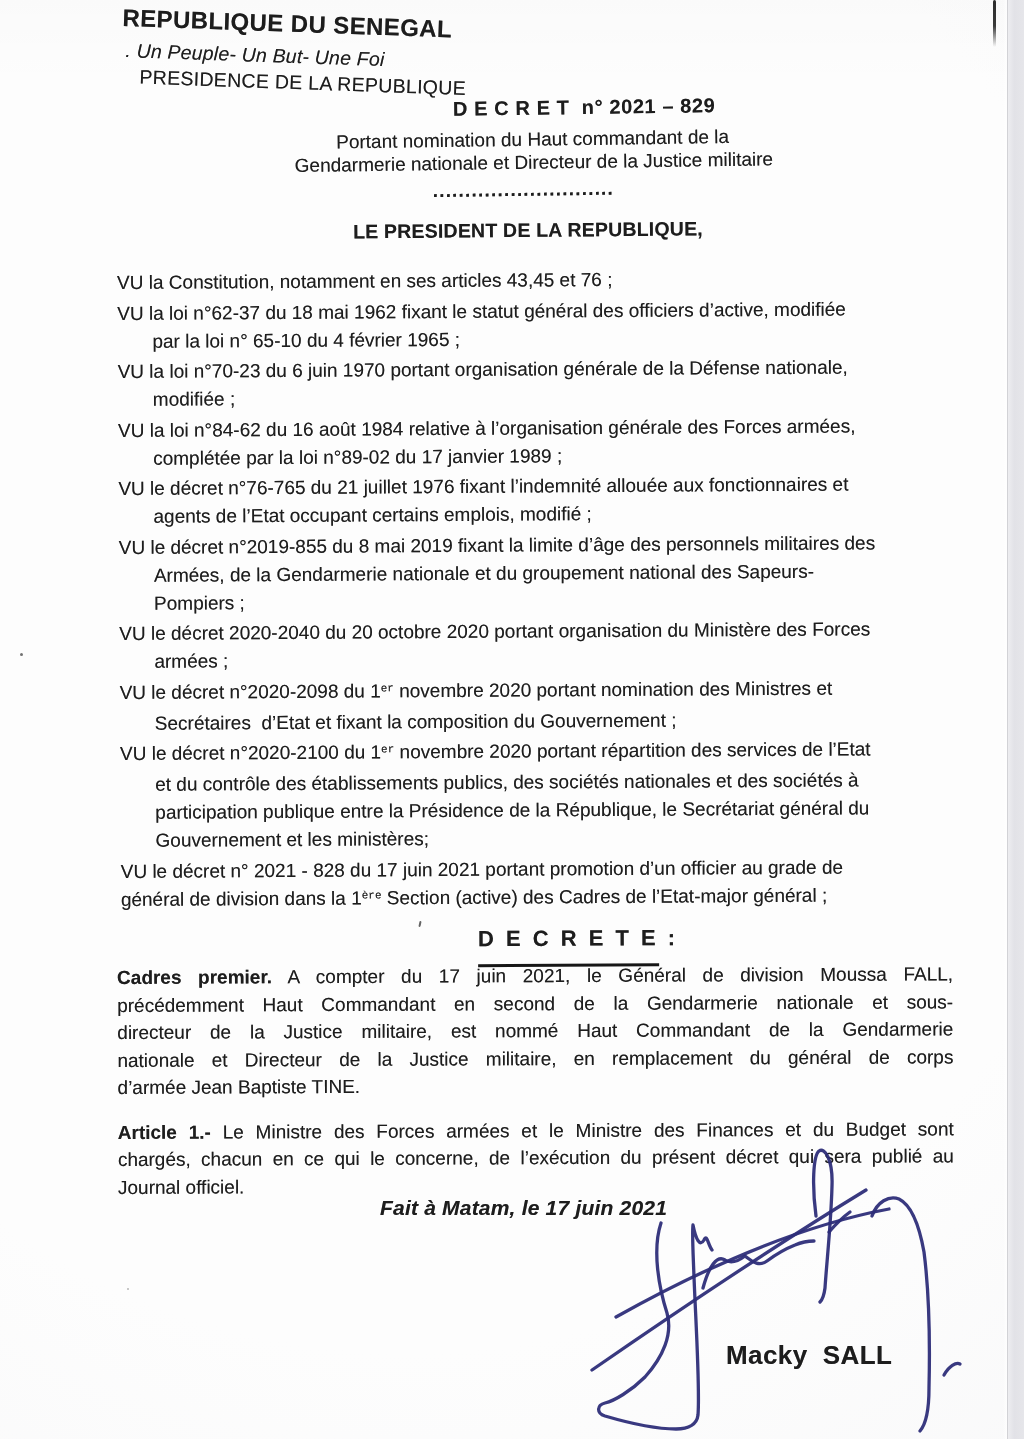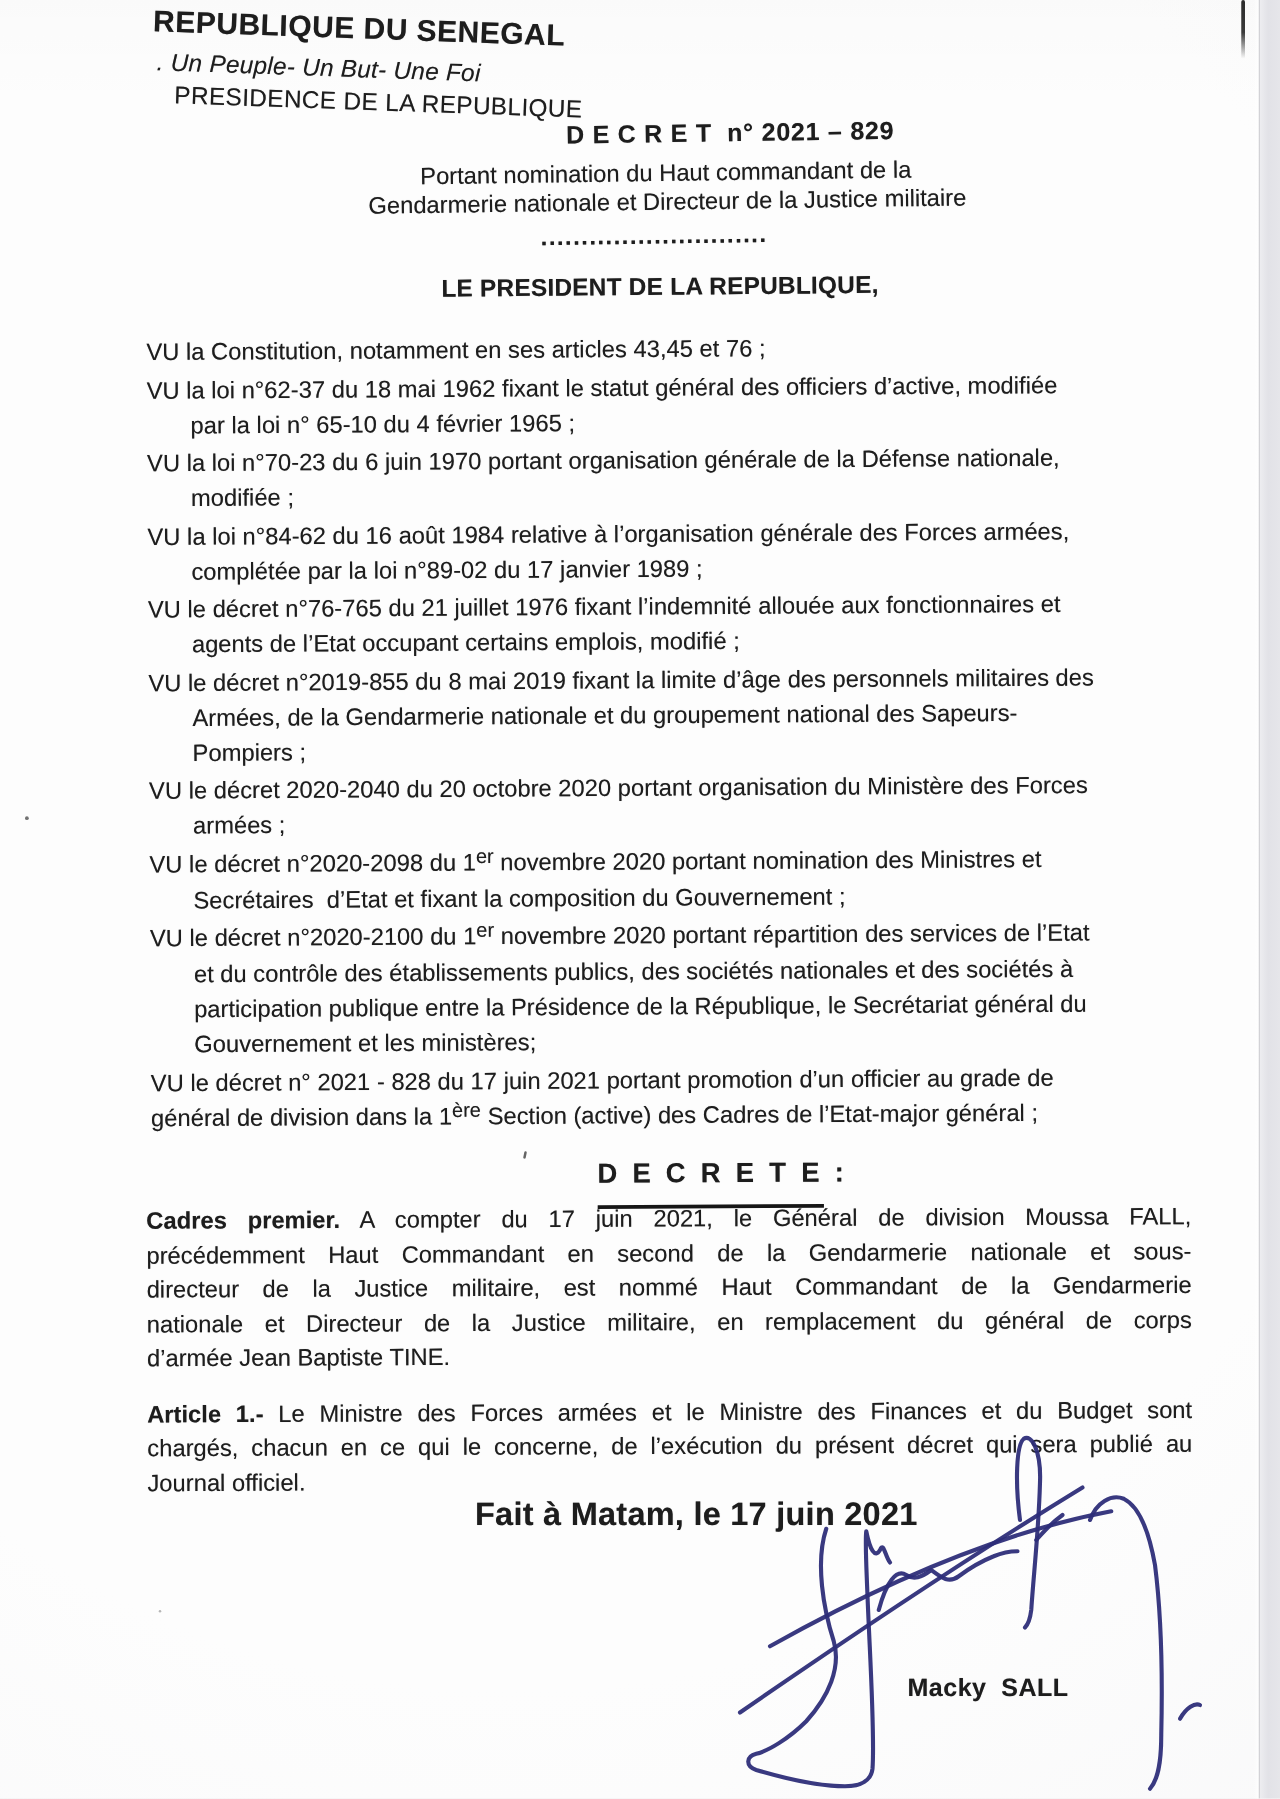--- a/index.html
+++ b/index.html
@@ -38,38 +38,38 @@
 
   .salutation{ left:0; top:219px; width:1024px; text-align:center; transform:rotate(-0.5deg);}
   .salutation span{ position:relative; left:16px; font-size:19.5px; font-weight:bold; letter-spacing:0.2px;}
 
   
   .visas{ left:117px; top:269px; width:840px; transform:rotate(-0.35deg); transform-origin:left top;
     font-size:19px; line-height:28px;}
   .visa{ margin-bottom:2.5px;}
   .vline{ white-space:pre;}
   .cont{ padding-left:35px;}
-  sup.s{ font-size:16px; vertical-align:baseline; position:relative; top:-6px;}
+  sup.s{ font-size:11px; vertical-align:baseline; position:relative; top:-6px;font-family:Liberation Mono, monospace;}
 
   
   .decrete{ left:0; top:926px; width:1024px; text-align:center; transform:rotate(-0.3deg);}
   .decrete .inner{ position:relative; left:66px; font-size:22px; font-weight:bold; letter-spacing:3px;}
   .decrete .u{ border-bottom:3px solid #161616; padding-bottom:13px;}
 
   
   .articles{ left:117px; top:964px; width:836px; transform:rotate(-0.25deg); transform-origin:left top;
     font-size:19px; line-height:27.5px;}
   .aline{ text-align:justify; text-align-last:justify;}
   .aline.end{ text-align-last:left;}
   .alabel{ font-weight:bold;}
   .gap{ height:17px;}
 
   
-  .fait{ left:380px; top:1196px; font-size:26px; font-weight:bold; letter-spacing:0.2px;}
-  .signer{ left:726px; top:1340px; font-size:20px; font-weight:bold; white-space:pre; letter-spacing:0.4px;}
+  .fait{ left:380px; top:1196px; font-size:21px; font-weight:bold; letter-spacing:0.2px;font-style:italic;}
+  .signer{ left:726px; top:1340px; font-size:26px; font-weight:bold; white-space:pre; letter-spacing:0.4px;}
 
   
   .penmark{ left:993px; top:0; width:2.6px; height:47px; border-radius:2px;
     background:linear-gradient(180deg,#2b2b2b 0%, #3a3a3a 55%, rgba(60,60,60,0) 100%);}
   .speck1{ left:20px; top:653px; width:3px; height:3px; border-radius:50%; background:rgba(0,0,0,0.55);}
   .speck2{ left:419px; top:921px; width:2.4px; height:6px; border-radius:2px; background:rgba(0,0,0,0.6); transform:rotate(12deg);}
   .speck3{ left:127px; top:1288px; width:2px; height:2px; border-radius:50%; background:rgba(0,0,0,0.28);}
 
   .sig{ left:556px; top:1133px; }
   .sig path{ fill:none; stroke:#2d2d78; stroke-width:3.3; stroke-linecap:round; stroke-linejoin:round; opacity:0.94;}

